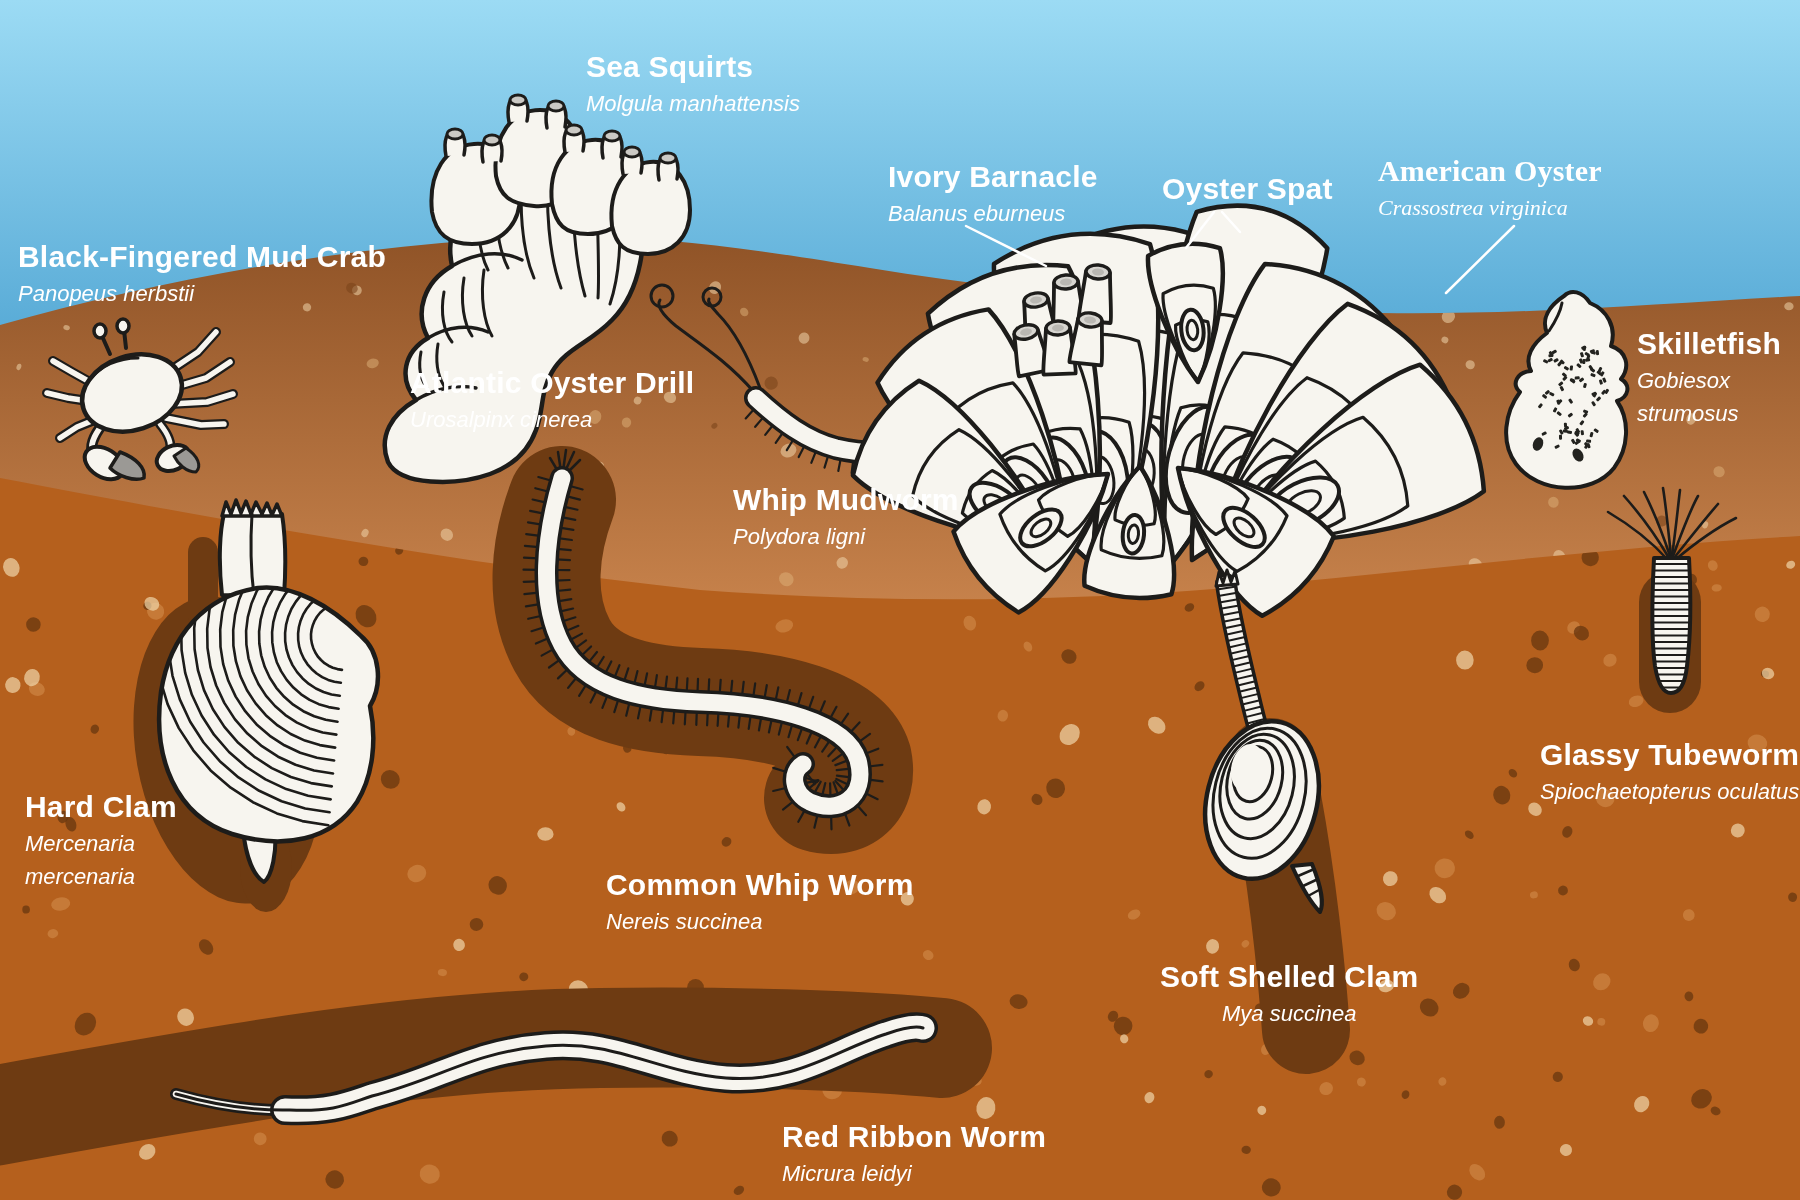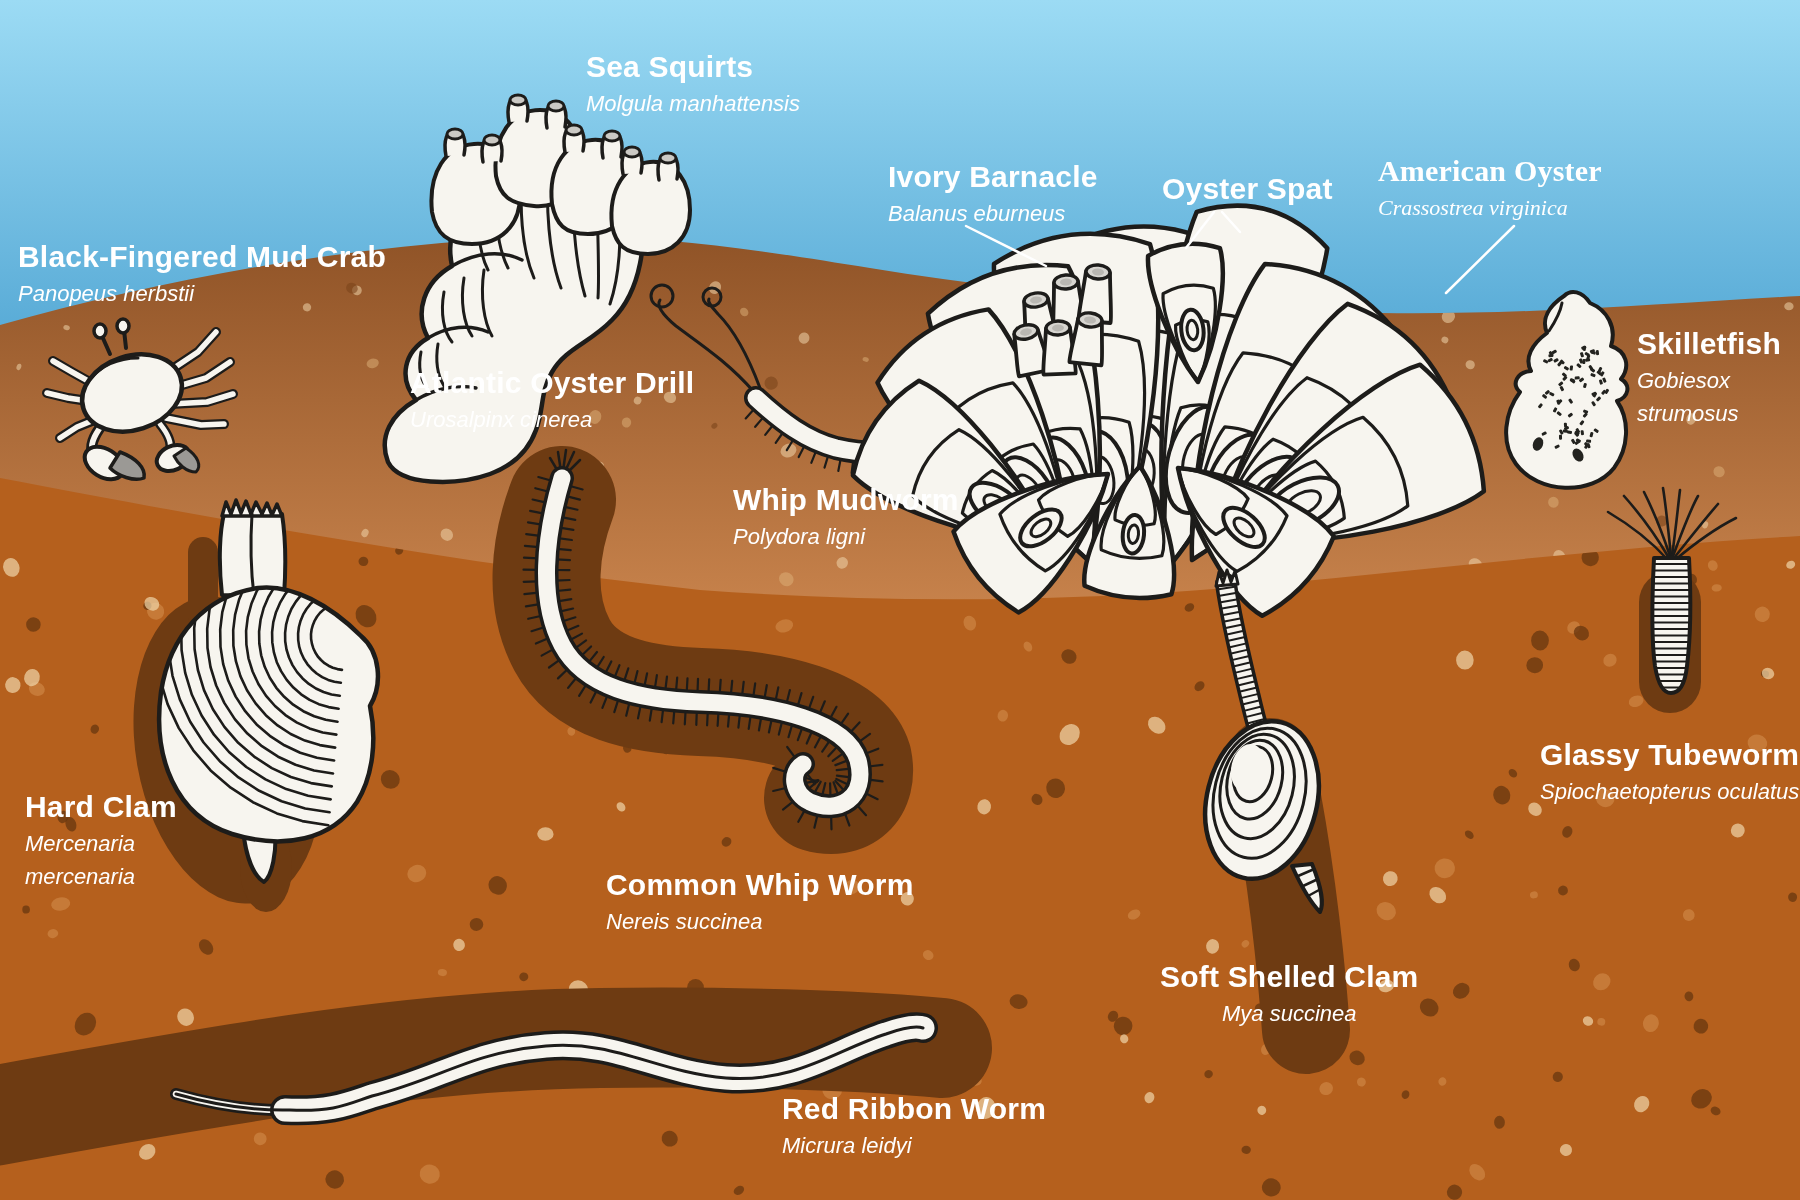--- a/index.html
+++ b/index.html
@@ -896,19 +896,19 @@
         <div class="sci nowrap">Nereis succinea</div>
       </div>
       <div class="label" style="left: 1540px; top: 738px; max-width: 270px;">
         <div class="common">Glassy Tubeworm</div>
         <div class="sci">Spiochaetopterus oculatus</div>
       </div>
       <div class="label" style="left: 1160px; top: 960px; text-align: center;">
         <div class="common nowrap">Soft Shelled Clam</div>
         <div class="sci nowrap">Mya succinea</div>
       </div>
-      <div class="label" style="left: 782px; top: 1092px;">
+      <div class="label" style="left: 782px; top: 1120px;">
         <div class="common nowrap">Red Ribbon Worm</div>
         <div class="sci nowrap">Micrura leidyi</div>
       </div>
     </div>
 
 </div>
 
 </body></html>

